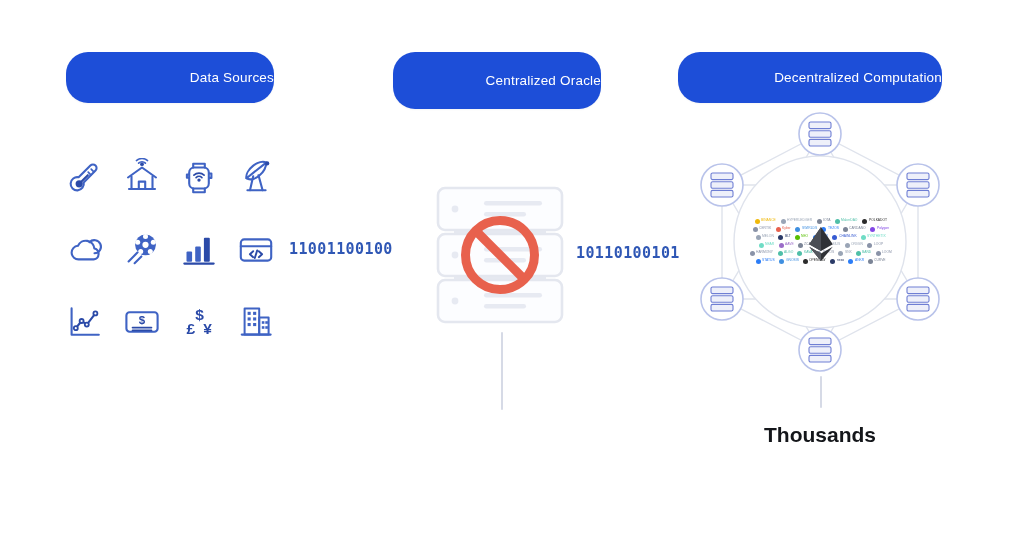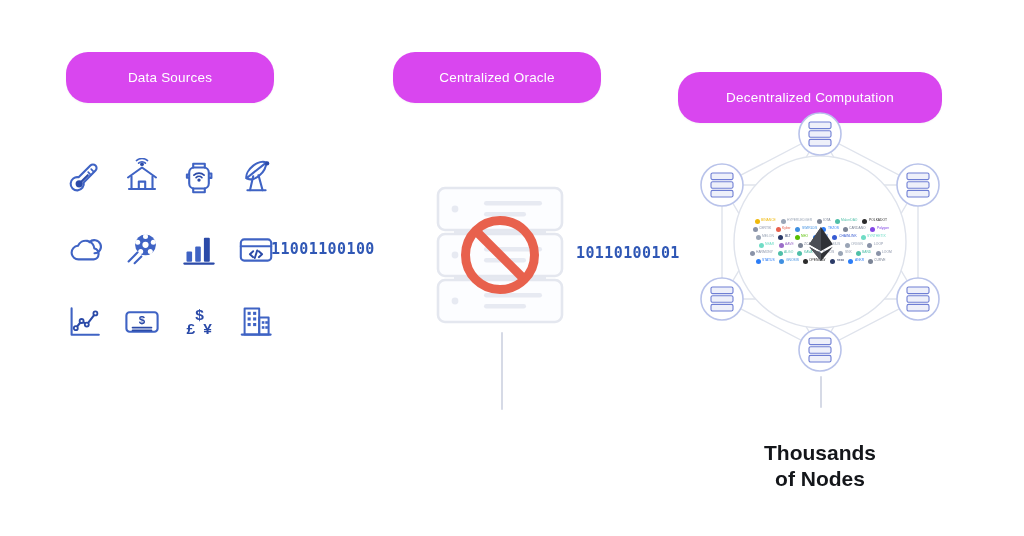--- a/index.html
+++ b/index.html
@@ -1,39 +1,39 @@
 <!DOCTYPE html>
 <html><head>
 <meta charset="utf-8">
 <style>
   html,body{margin:0;padding:0;background:#ffffff;}
   body{width:1024px;height:536px;font-family:"Liberation Sans",sans-serif;overflow:hidden;}
   .stage{position:relative;width:1024px;height:536px;background:#ffffff;}
 
   
   .pill{
-    position:absolute;display:flex;align-items:center;justify-content:center;
-    background:#d946ef;border-radius:22px;color:#ffffff;
+    position:absolute;display:flex;align-items:center;justify-content:flex-end;
+    background:#1d4ed8;border-radius:22px;color:#ffffff;
     font-size:13.5px;letter-spacing:.2px;font-weight:400;
     box-shadow:0 1px 2px rgba(0,0,0,.04);
   }
   #pill-data{left:66px;top:52px;width:208px;height:51px;}
-  #pill-oracle{left:393px;top:52px;width:208px;height:51px;}
-  #pill-decomp{left:678px;top:52px;width:264px;height:51px;margin-top:20px;}
+  #pill-oracle{left:393px;top:52px;width:208px;height:57px;}
+  #pill-decomp{left:678px;top:52px;width:264px;height:51px;}
 
   
   .icon-grid{position:absolute;left:56px;top:142px;width:230px;height:210px;
     display:grid;grid-template-columns:repeat(4,57px);grid-template-rows:repeat(3,72px);}
   .icon-cell{display:flex;align-items:center;justify-content:center;}
   .icon-cell svg{display:block;}
 
   
   .binary{position:absolute;color:#2f57b5;font-family:"DejaVu Sans Mono",monospace;
     font-size:15px;font-weight:700;letter-spacing:.4px;white-space:nowrap;}
-  #bin-left{left:271px;top:240px;}
+  #bin-left{left:289px;top:240px;}
   #bin-right{left:576px;top:244px;}
 
   
   #server-wrap{position:absolute;left:424px;top:180px;width:152px;height:152px;}
   #server-wrap svg{display:block;}
   #oracle-stem{position:absolute;left:501px;top:332px;width:2px;height:78px;background:#d6dae6;border-radius:1px;}
 
   
   #hex-wrap{position:absolute;left:694px;top:108px;width:252px;height:268px;}
   #hex-wrap svg{display:block;}
@@ -46,21 +46,21 @@
   .logo-chip{display:flex;align-items:center;gap:1.5px;font-size:3.4px;
     color:#8a93a8;line-height:1;white-space:nowrap;font-family:"Liberation Sans",sans-serif;}
   .logo-dot{width:5px;height:5px;border-radius:50%;flex:0 0 auto;}
   .logo-txt{transform:scale(.98);transform-origin:left center;}
   #eth-center{position:absolute;left:112px;top:118px;width:30px;height:36px;}
 
   
   .caption{position:absolute;text-align:center;color:#14161a;
     font-family:"Liberation Sans",sans-serif;font-weight:700;font-size:21px;line-height:1.25;}
   #cap-one{left:402px;top:423px;width:200px;}
-  #cap-many{left:722px;top:440px;width:196px;}
+  #cap-many{left:722px;top:422px;width:196px;}
 </style>
 </head>
 <body>
 
 <div class="stage">
 
   <div class="pill" id="pill-data">
     <span>Data Sources</span>
   </div>
   <div class="pill" id="pill-oracle">
@@ -461,16 +461,15 @@
         <path d="M15 1 3.2 18.3 15 25.1z" fill="#4b4e55"></path>
         <path d="M15 27.6 3.2 20.7 15 35l11.8-14.3z" fill="#2f3136"></path>
         <path d="M15 27.6 3.2 20.7 15 35z" fill="#55585f"></path>
       </svg>
     </div>
   </div>
   <div id="nodes-stem"></div>
 
   <div class="caption" id="cap-many">
     <div>Thousands</div>
-    <div>of Nodes</div>
   </div>
 
 </div>
 
 </body></html>

